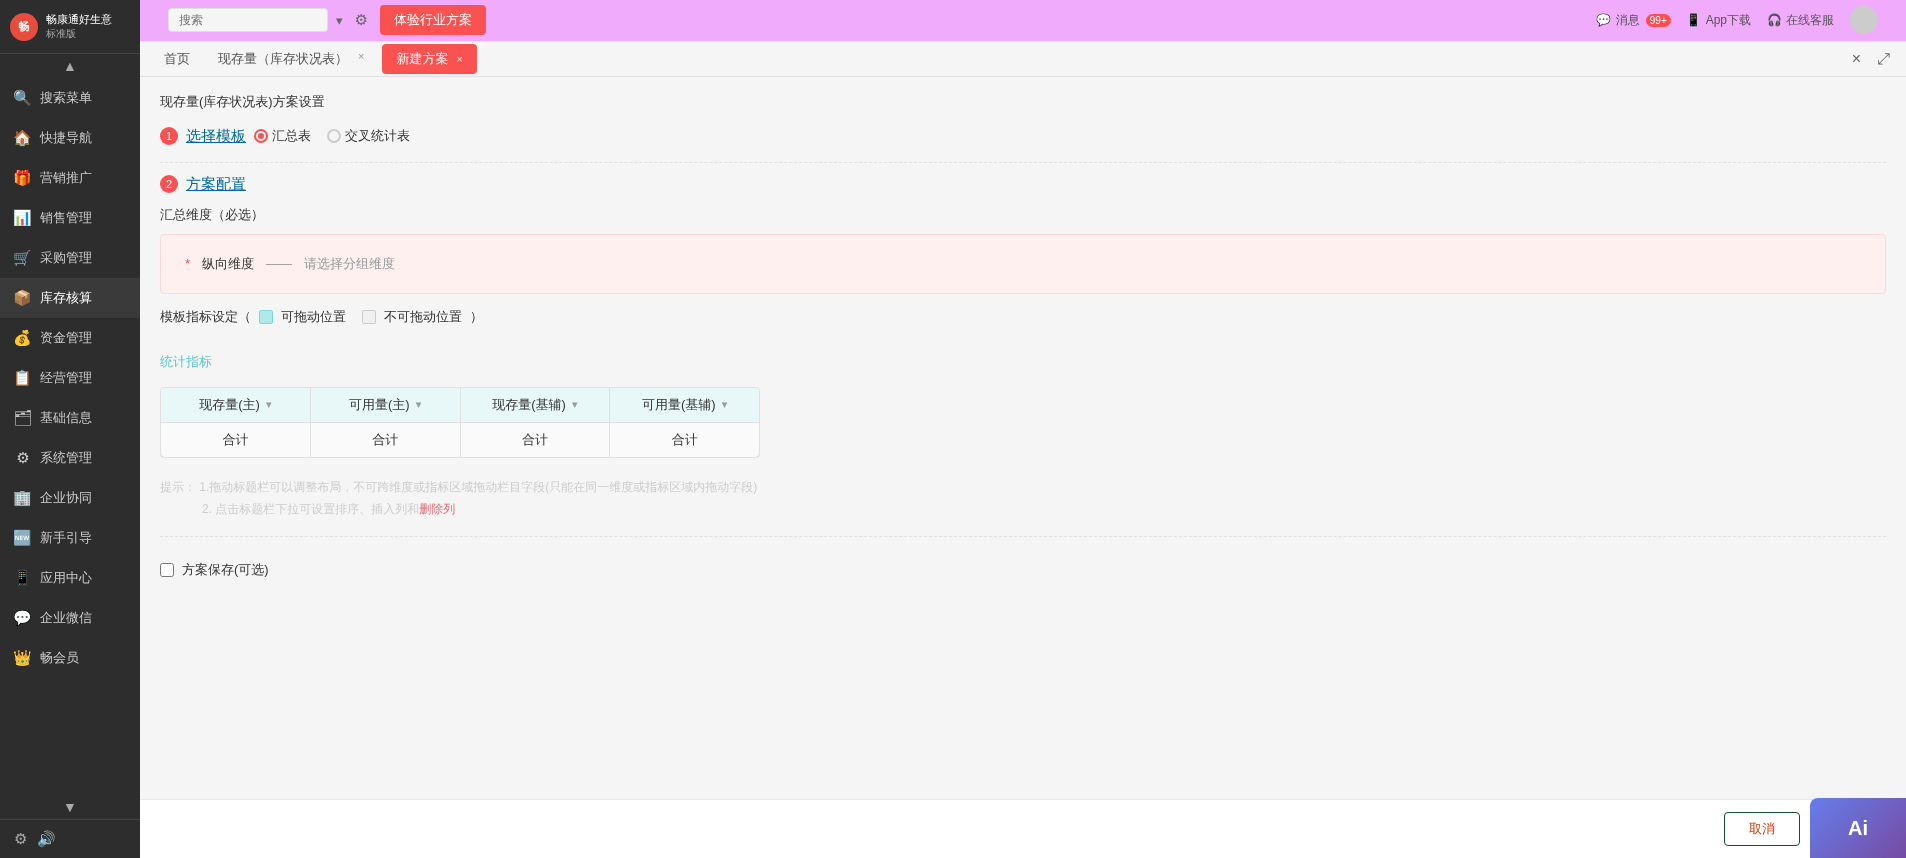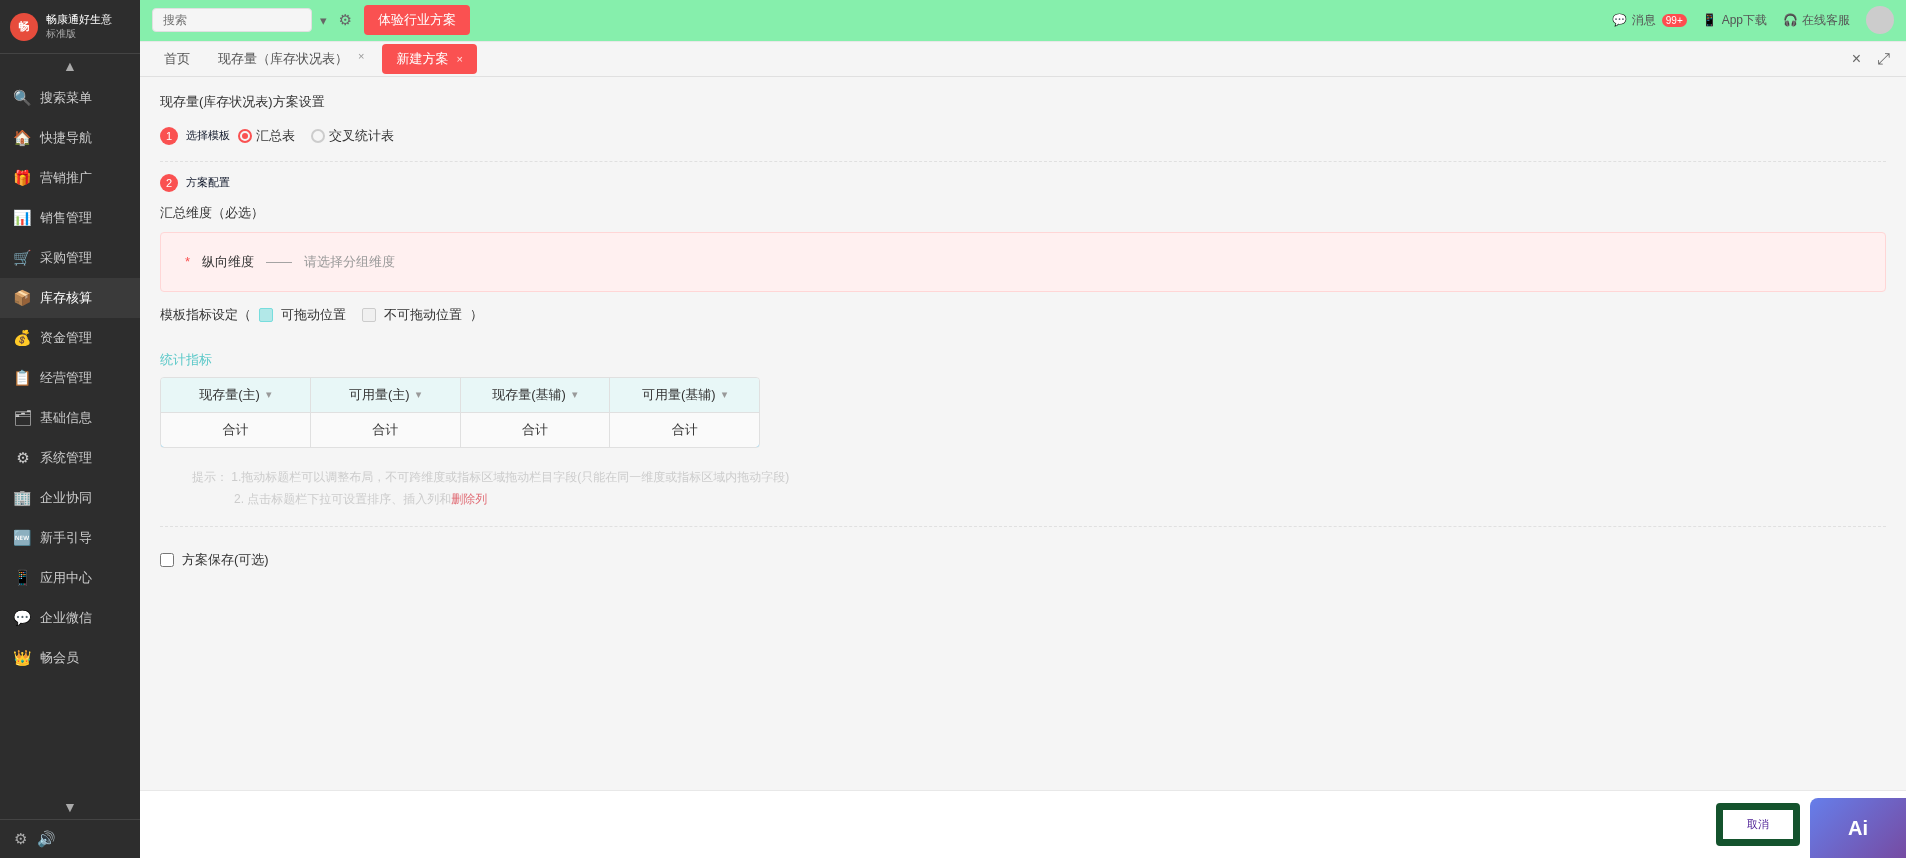--- a/index.html
+++ b/index.html
@@ -59,25 +59,25 @@
     
     .main {
       flex: 1;
       display: flex;
       flex-direction: column;
       overflow: hidden;
     }
 
     
     .topbar {
-      background: #86efac;
+      background: #f0abfc;
       height: 46px;
       display: flex;
       align-items: center;
-      padding: 0 12px;
+      padding: 0 28px;
       border-bottom: 1px solid #e8e8e8;
       gap: 8px;
     }
     .topbar-search {
       background: #f5f5f5;
       border: 1px solid #e0e0e0;
       border-radius: 4px;
       padding: 4px 10px;
       font-size: 12px;
       color: #999;
@@ -146,21 +146,21 @@
     .step-header {
       display: flex; align-items: center; gap: 8px;
       margin-bottom: 12px;
     }
     .step-badge {
       width: 18px; height: 18px; background: #fa5151; color: #fff;
       border-radius: 50%; font-size: 11px;
       display: flex; align-items: center; justify-content: center;
       flex-shrink: 0;
     }
-    .step-title { font-size: 11px; color: #0f172a; font-weight: 500; }
+    .step-title { font-size: 15px; color: #0369a1; font-weight: 500; text-decoration: underline; }
 
     .radio-group { display: flex; align-items: center; gap: 16px; }
     .radio-item { display: flex; align-items: center; gap: 4px; cursor: pointer; font-size: 13px; color: #333; }
     .radio-dot {
       width: 14px; height: 14px; border-radius: 50%; border: 2px solid #ccc;
       display: flex; align-items: center; justify-content: center;
     }
     .radio-dot.selected { border-color: #fa5151; }
     .radio-dot.selected::after {
       content: ''; width: 6px; height: 6px; border-radius: 50%; background: #fa5151;
@@ -191,21 +191,21 @@
       display: flex; align-items: center; gap: 8px;
     }
     .legend-box {
       width: 14px; height: 14px; border-radius: 2px; display: inline-block;
     }
     .legend-draggable { background: #b2e8e8; border: 1px solid #7dd; }
     .legend-non-draggable { background: #f0f0f0; border: 1px solid #ccc; }
 
     .stats-section { margin-bottom: 16px; }
     .stats-title {
-      color: #5ac8c8; font-size: 13px; margin-bottom: 8px; font-weight: 500;
+      color: #5ac8c8; font-size: 13px; margin-bottom: 16px; font-weight: 500;
     }
 
     .stats-table {
       border: 1px solid #e0e0e0;
       border-radius: 4px;
       overflow: hidden;
       display: inline-block;
       min-width: 600px;
     }
     .stats-table-header {
@@ -224,43 +224,43 @@
     }
     .stats-col:last-child { border-right: none; }
     .stats-col-arrow { color: #999; font-size: 11px; }
 
     .stats-table-body .stats-col {
       padding: 8px 12px; background: #fafafa;
       border-top: 1px solid #e0e0e0;
     }
 
     .tips-section { margin-top: 12px; }
-    .tips-text { font-size: 12px; color: #ccc; line-height: 1.8; margin-left: 32px; }
+    .tips-text { font-size: 12px; color: #ccc; line-height: 1.8; }
     .tips-text span { color: #ccc; }
 
     .save-row {
       display: flex; align-items: center; gap: 8px;
       padding: 12px 0;
     }
     .save-checkbox { width: 14px; height: 14px; border: 1px solid #ccc; border-radius: 2px; }
     .save-label { font-size: 13px; color: #333; }
 
     
     .action-bar {
       background: #fff;
       border-top: 1px solid #e8e8e8;
       padding: 12px 20px;
       display: flex;
       justify-content: flex-end;
       gap: 12px;
     }
     .btn-cancel {
-      background: #fff; border: 7px solid #14532d;
-      color: #4c1d95; border-radius: 4px; padding: 7px 24px;
-      font-size: 11px; cursor: pointer;
+      background: #fff; border: 1px solid #14532d;
+      color: #c2410c; border-radius: 4px; padding: 7px 24px;
+      font-size: 13px; cursor: pointer;
     }
     .btn-query {
       background: #fa5151; border: none;
       color: #fff; border-radius: 4px; padding: 7px 24px;
       font-size: 13px; cursor: pointer;
     }
     .panel-ctrl-btn {
       background: none; border: none; cursor: pointer;
       font-size: 16px; color: #666; padding: 2px 6px;
     }

